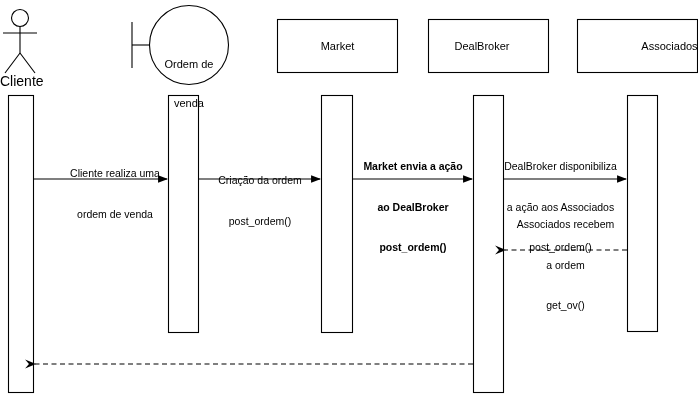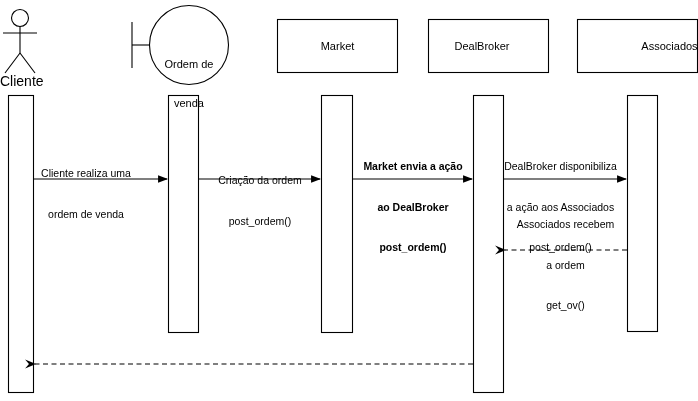--- a/index.html
+++ b/index.html
@@ -102,21 +102,21 @@
     <div>Ordem de</div>
     <div>venda</div>
   </div>
 
   <div class="box-label" style="left:277px; top:40px; width:121px;">Market</div>
 
   <div class="box-label" style="left:428px; top:40px; width:108px;">DealBroker</div>
 
   <div class="box-label" style="left:577px; top:40px; width:121px;padding-left:32px;">Associados</div>
 
-  <div class="msg-label" style="left:20px; top:140px; width:132px;">
+  <div class="msg-label" style="left:49px; top:140px; width:132px;">
     <div>Cliente realiza uma</div>
     <div>ordem de venda</div>
   </div>
 
   <div class="msg-label" style="left:199px; top:147px; width:122px;">
     <div>Criação da ordem</div>
     <div>post_ordem()</div>
   </div>
 
   <div class="msg-label" style="left:352px; top:133px; width:122px;font-weight:bold;">

